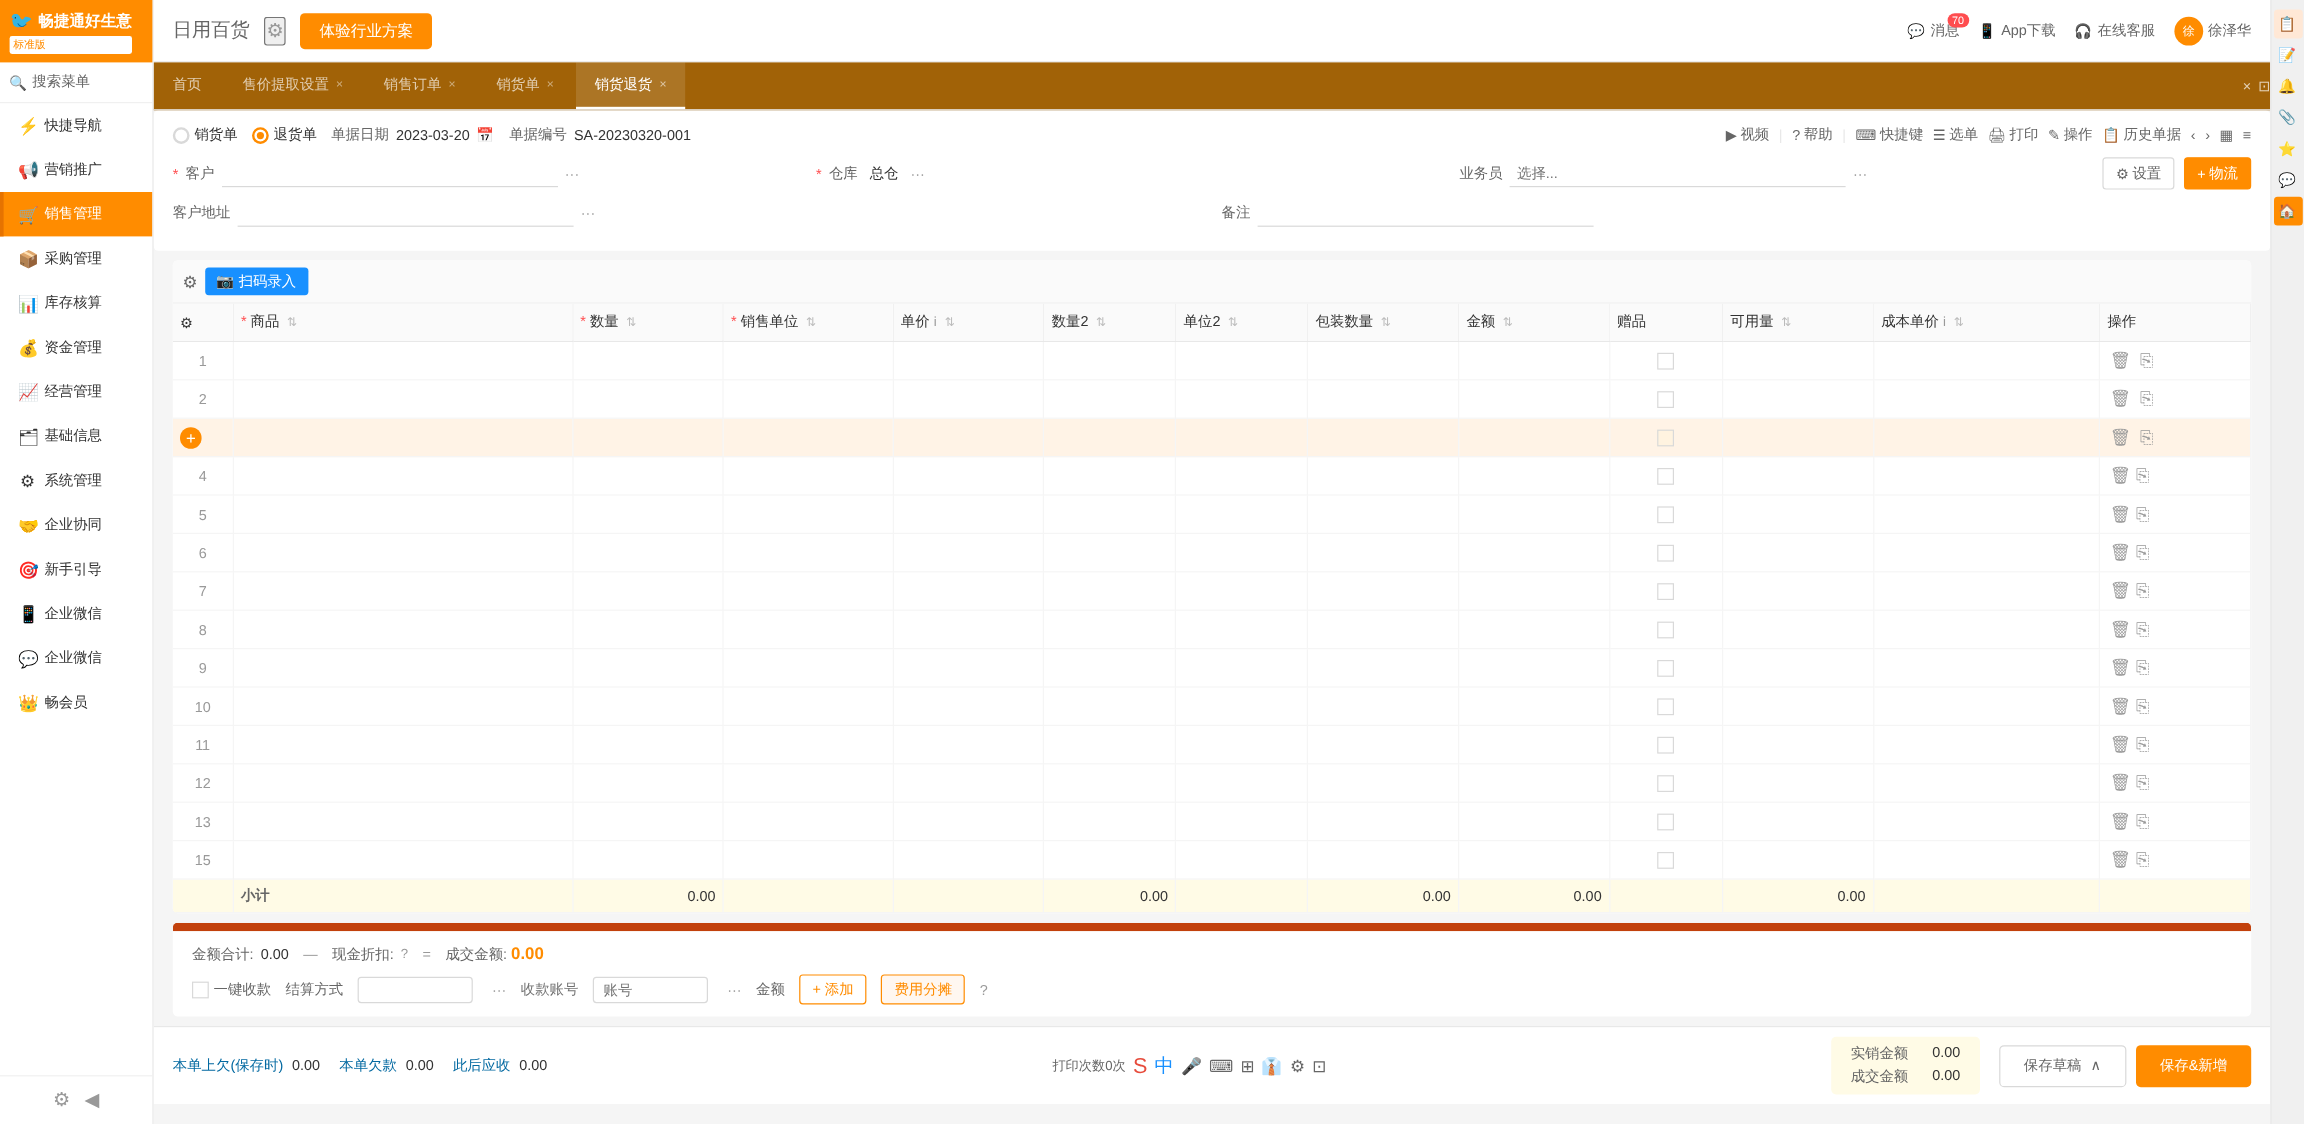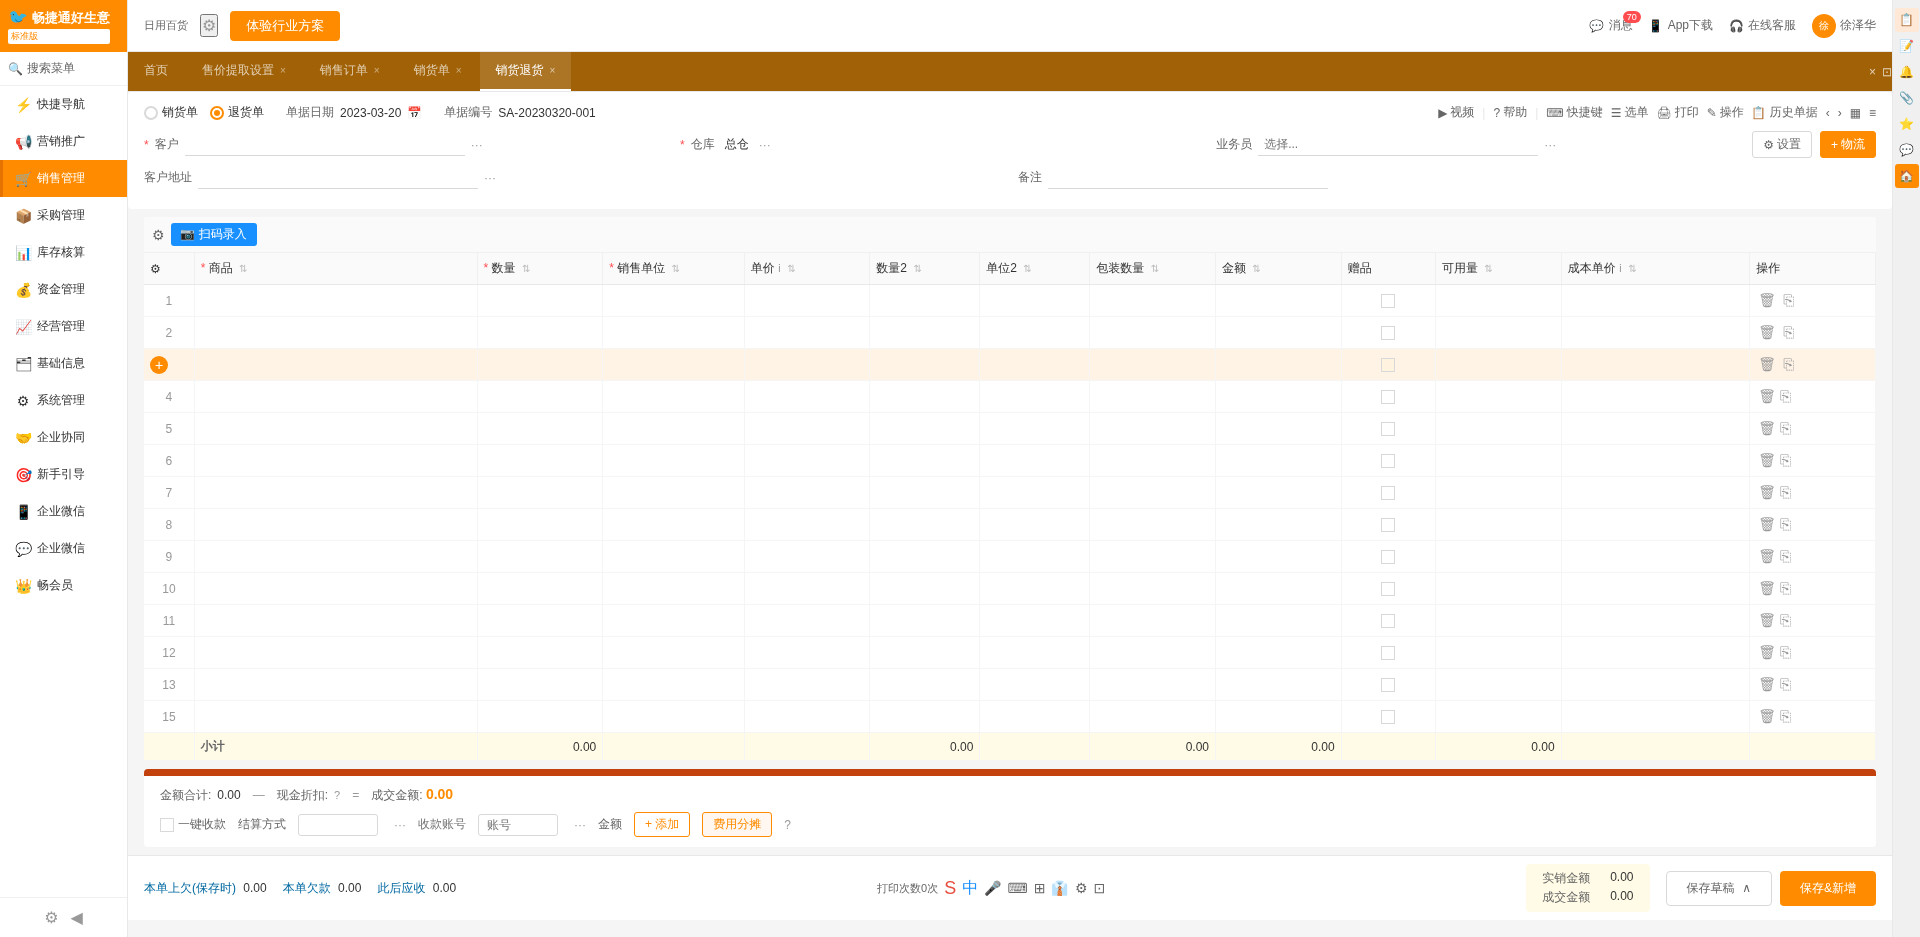--- a/index.html
+++ b/index.html
@@ -16,21 +16,21 @@
     .sidebar-item.active { background: #ff8c00; color: #fff; border-left-color: #e67300; }
     .sidebar-item-icon { font-size: 14px; width: 16px; text-align: center; }
     .sidebar-bottom { padding: 10px; border-top: 1px solid #f0f0f0; display: flex; gap: 12px; align-items: center; justify-content: center; color: #999; }
 
     
     .main { flex: 1; display: flex; flex-direction: column; overflow: hidden; }
 
     
     .top-header { background: #fff; height: 52px; display: flex; align-items: center; justify-content: space-between; padding: 0 16px; border-bottom: 1px solid #e8e8e8; flex-shrink: 0; }
     .top-header-left { display: flex; align-items: center; gap: 12px; }
-    .breadcrumb { color: #666; font-size: 11px; }
+    .breadcrumb { color: #666; font-size: 16px; }
     .settings-icon-btn { color: #999; cursor: pointer; font-size: 16px; }
     .try-btn { background: #ff8c00; color: #fff; border: none; padding: 6px 16px; border-radius: 4px; cursor: pointer; font-size: 13px; }
     .top-header-right { display: flex; align-items: center; gap: 16px; color: #666; font-size: 12px; }
     .message-badge { position: relative; display: inline-block; }
     .badge { background: #ff4d4f; color: #fff; font-size: 9px; padding: 1px 4px; border-radius: 8px; position: absolute; top: -6px; right: -8px; }
     .user-avatar { width: 24px; height: 24px; border-radius: 50%; background: #ff8c00; color: #fff; display: flex; align-items: center; justify-content: center; font-size: 10px; }
     .header-action { display: flex; align-items: center; gap: 4px; cursor: pointer; }
 
     
     .tabs-bar { background: #fff; display: flex; align-items: center; border-bottom: 1px solid #e8e8e8; flex-shrink: 0; padding: 0 8px; gap: 2px; }
@@ -43,21 +43,21 @@
     .form-panel { background: #fff; border-radius: 4px; padding: 12px 16px; margin-bottom: 8px; }
 
     
     .doc-header { display: flex; align-items: center; gap: 12px; margin-bottom: 10px; flex-wrap: wrap; }
     .radio-group { display: flex; align-items: center; gap: 12px; }
     .radio-item { display: flex; align-items: center; gap: 4px; cursor: pointer; color: #333; }
     .radio-dot { width: 14px; height: 14px; border-radius: 50%; border: 2px solid #d9d9d9; display: flex; align-items: center; justify-content: center; }
     .radio-dot.checked { border-color: #ff8c00; }
     .radio-dot.checked::after { content: ''; width: 6px; height: 6px; border-radius: 50%; background: #ff8c00; }
     .doc-field { display: flex; align-items: center; gap: 6px; color: #666; }
-    .doc-field-label { white-space: nowrap; margin-left: 10px; }
+    .doc-field-label { white-space: nowrap; }
     .doc-field-value { color: #333; font-weight: 500; }
     .doc-actions { margin-left: auto; display: flex; gap: 8px; align-items: center; color: #666; font-size: 12px; }
     .doc-action-item { display: flex; align-items: center; gap: 3px; cursor: pointer; color: #666; }
 
     
     .form-row { display: flex; align-items: center; gap: 16px; margin-bottom: 8px; flex-wrap: wrap; }
     .form-field { display: flex; align-items: center; gap: 6px; flex: 1; min-width: 200px; }
     .form-label { color: #666; white-space: nowrap; }
     .required-mark { color: #ff4d4f; }
     .form-input { flex: 1; border: none; border-bottom: 1px solid #d9d9d9; padding: 4px 6px; outline: none; color: #333; min-width: 80px; max-width: 280px; }
@@ -89,21 +89,21 @@
     .footer-panel { background: #fff; padding: 10px 16px; border-top: 7px solid #c2410c; flex-shrink: 0; }
     .footer-top { display: flex; align-items: center; gap: 12px; margin-bottom: 8px; }
     .footer-amount { display: flex; align-items: center; gap: 6px; color: #666; }
     .footer-amount-value { color: #333; font-weight: 500; }
     .footer-minus { color: #999; }
     .footer-equals { color: #999; }
     .footer-deal { color: #666; }
     .footer-deal-value { color: #ff8c00; font-weight: 600; font-size: 14px; }
     .footer-bottom { display: flex; align-items: center; gap: 12px; }
     .checkbox-label { display: flex; align-items: center; gap: 4px; color: #666; }
-    .footer-input { border: 1px solid #d9d9d9; padding: 3px 8px; border-radius: 3px; width: 80px; outline: none; }
+    .footer-input { border: 1px solid #d9d9d9; padding: 3px 8px; border-radius: 3px; width: 96px; outline: none; }
     .footer-dots { color: #999; cursor: pointer; margin-left: 4px; }
     .add-btn { background: none; border: 1px solid #ff8c00; color: #ff8c00; padding: 3px 10px; border-radius: 3px; cursor: pointer; font-size: 12px; }
     .expense-btn { background: #fff; border: 1px solid #d9d9d9; padding: 3px 10px; border-radius: 3px; cursor: pointer; color: #666; }
     .expense-btn.active { border-color: #ff8c00; color: #ff8c00; background: #fff7f0; }
 
     .bottom-bar { background: #fff; padding: 8px 16px; border-top: 1px solid #e8e8e8; display: flex; align-items: center; gap: 20px; flex-shrink: 0; }
     .bottom-stat { color: #666; }
     .bottom-stat span { color: #0369a1; font-weight: 500; }
     .bottom-right-summary { background: #fffbe6; padding: 6px 16px; border-radius: 4px; display: flex; flex-direction: column; gap: 2px; margin-left: auto; }
     .summary-line { display: flex; gap: 20px; font-size: 12px; }

